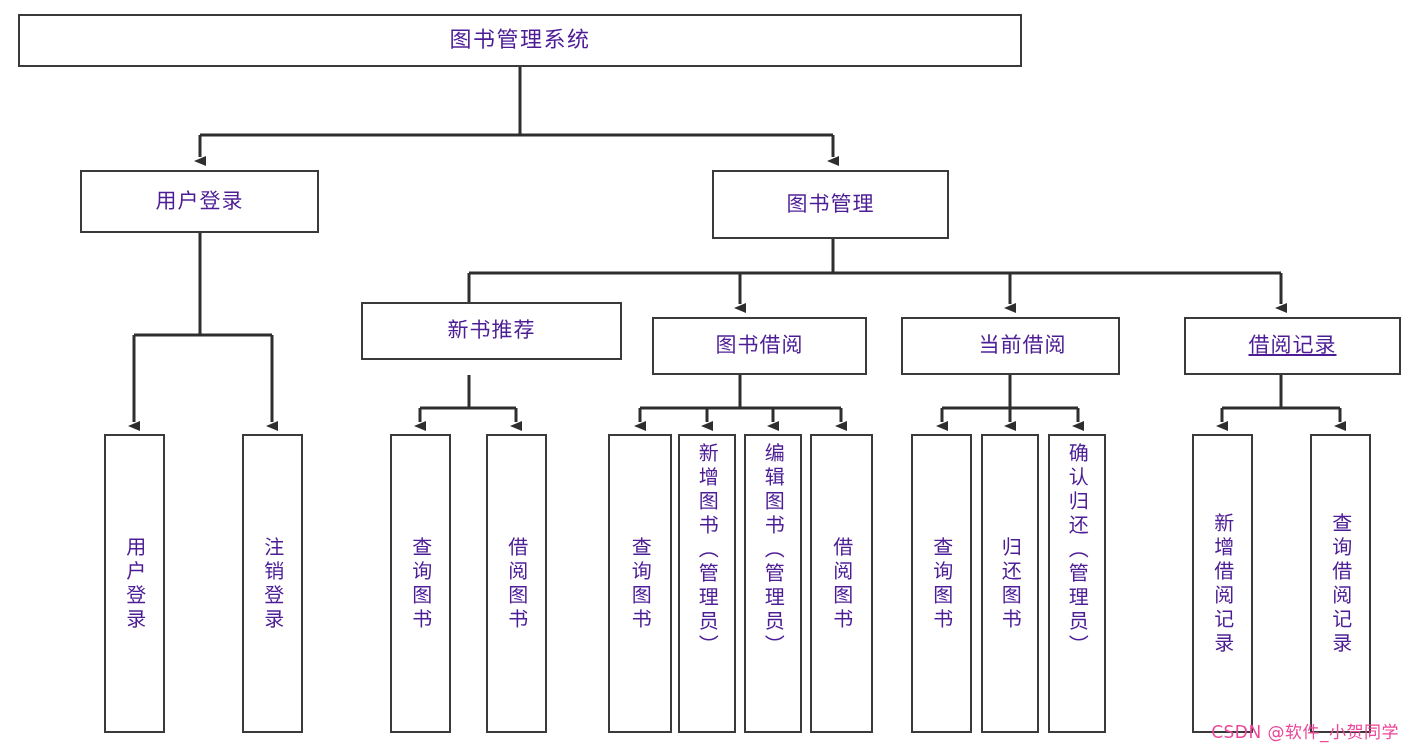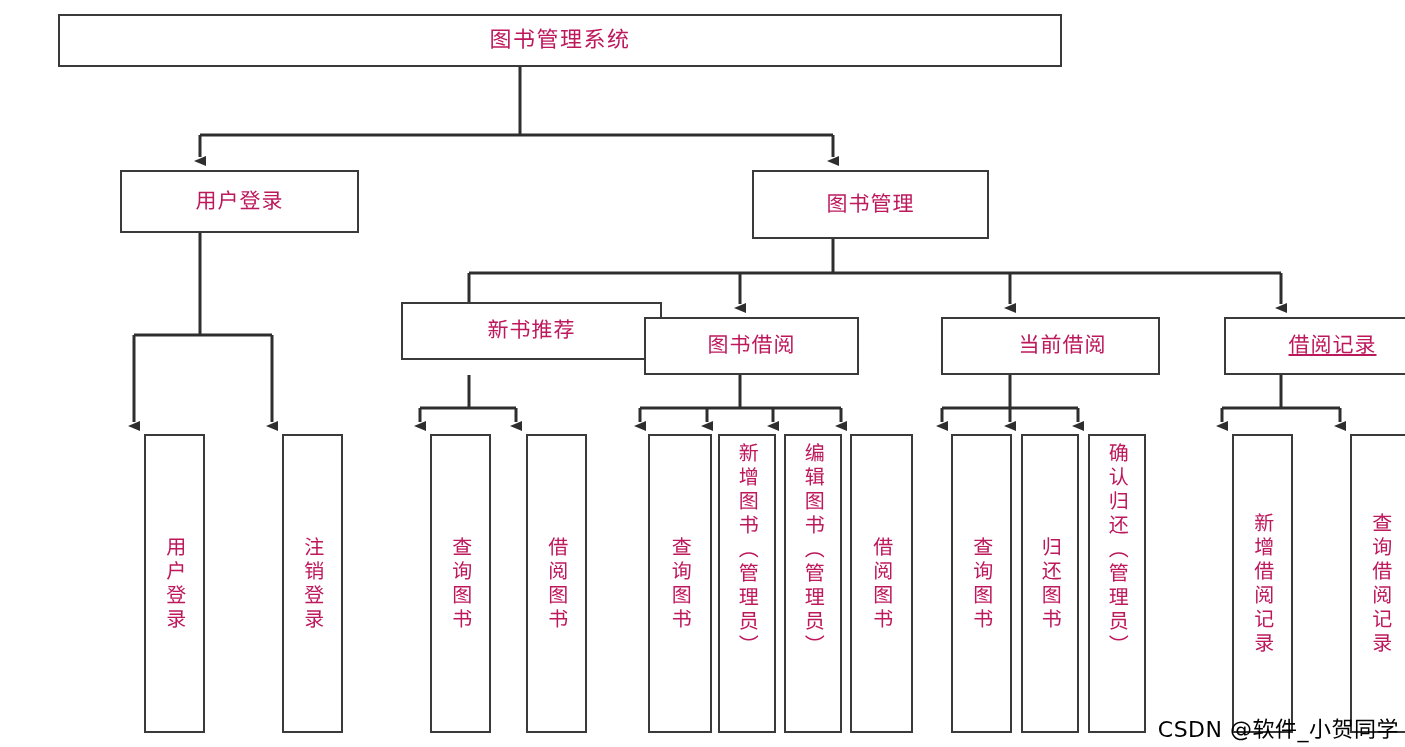--- a/index.html
+++ b/index.html
@@ -25,23 +25,22 @@
   }
   .node{
     position:absolute;
     box-sizing:border-box;
     background:#ffffff;
     border:2px solid #3a3a3a;
     display:flex;
     align-items:center;
     justify-content:center;
     text-align:center;
-    color:#be185d;
+    color:#4c1d95;
     line-height:1.12;
-    margin-left:40px;
   }
   .node.h{            
     font-size:21px;
     letter-spacing:1px;
   }
   .node.root{
     font-size:22px;
     letter-spacing:1.5px;
   }
   .node.v{            
@@ -54,22 +53,22 @@
     padding:4px 0;
   }
   .node.v.topalign{
     justify-content:flex-start;
     padding-top:6px;
   }
   .watermark{
     position:absolute;
     right:6px;
     bottom:4px;
-    font-size:22px;
-    color:#000000;
+    font-size:17px;
+    color:#ec4899;
     letter-spacing:0.5px;
     white-space:nowrap;
     user-select:none;
   }
 </style>
 </head>
 <body>
 
 <div id="canvas">
 
@@ -124,21 +123,21 @@
   </svg>
 
   <div class="node root" style="left:18px;top:14px;width:1004px;height:53px;">图书管理系统</div>
 
   <div class="node h" style="left:80px;top:170px;width:239px;height:63px;">用户登录</div>
 
   <div class="node h" style="left:712px;top:170px;width:237px;height:69px;">图书管理</div>
 
   <div class="node h" style="left:361px;top:302px;width:261px;height:58px;">新书推荐</div>
 
-  <div class="node h" style="left:604px;top:317px;width:215px;height:58px;">图书借阅</div>
+  <div class="node h" style="left:652px;top:317px;width:215px;height:58px;">图书借阅</div>
 
   <div class="node h" style="left:901px;top:317px;width:219px;height:58px;padding-left:24px;">当前借阅</div>
 
   <div class="node h" style="left:1184px;top:317px;width:217px;height:58px;text-decoration:underline;">借阅记录</div>
 
   <div class="node v" style="left:104px;top:434px;width:61px;height:299px;">用户登录</div>
 
   <div class="node v" style="left:242px;top:434px;width:61px;height:299px;">注销登录</div>
 
   <div class="node v" style="left:390px;top:434px;width:61px;height:299px;">查询图书</div>

